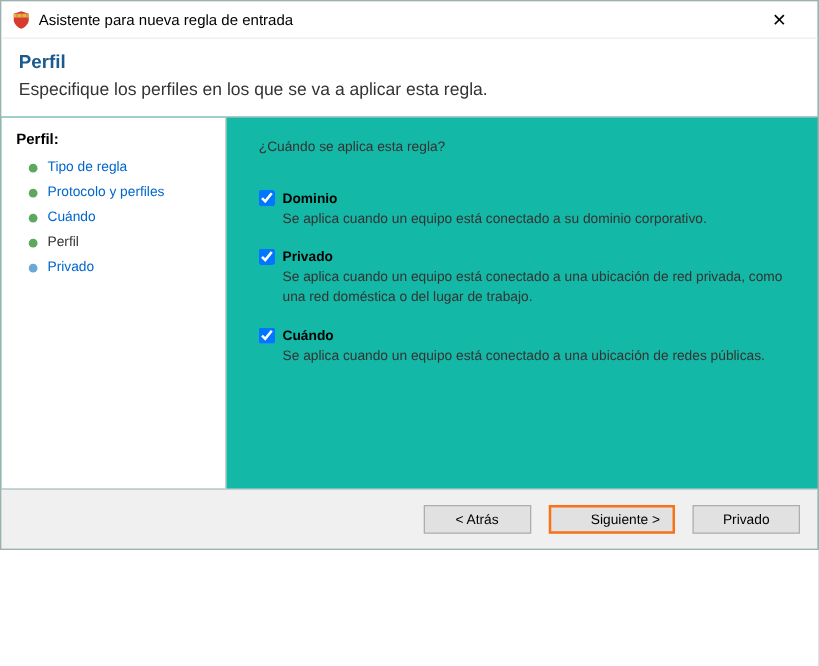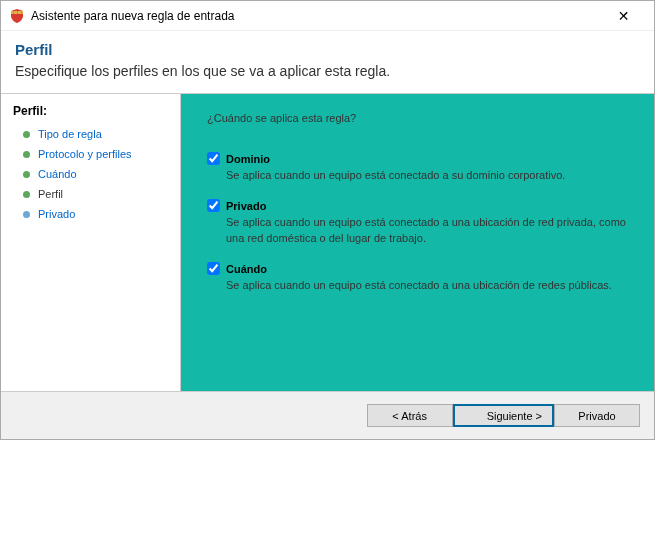--- a/index.html
+++ b/index.html
@@ -147,34 +147,34 @@
       margin-left: 19px;
       line-height: 1.4;
     }
     .footer {
       height: 48px;
       border-top: 1px solid #ccc;
       display: flex;
       align-items: center;
       justify-content: flex-end;
       padding: 0 14px;
-      gap: 0;
+      gap: 14px;
       background: #f0f0f0;
     }
     .btn {
       min-width: 86px;
       height: 23px;
       font-size: 11px;
       border: 1px solid #adadad;
       background: #e1e1e1;
       cursor: pointer;
       padding: 0 10px;
     }
     .btn.primary {
-      border: 2px solid #0369a1;
+      border: 2px solid #f97316;
       background: #e1e1e1;
       padding-left: 32px;
     }
   </style>
 </head>
 <body>
 
 <div class="window">
 
   <div class="titlebar">

